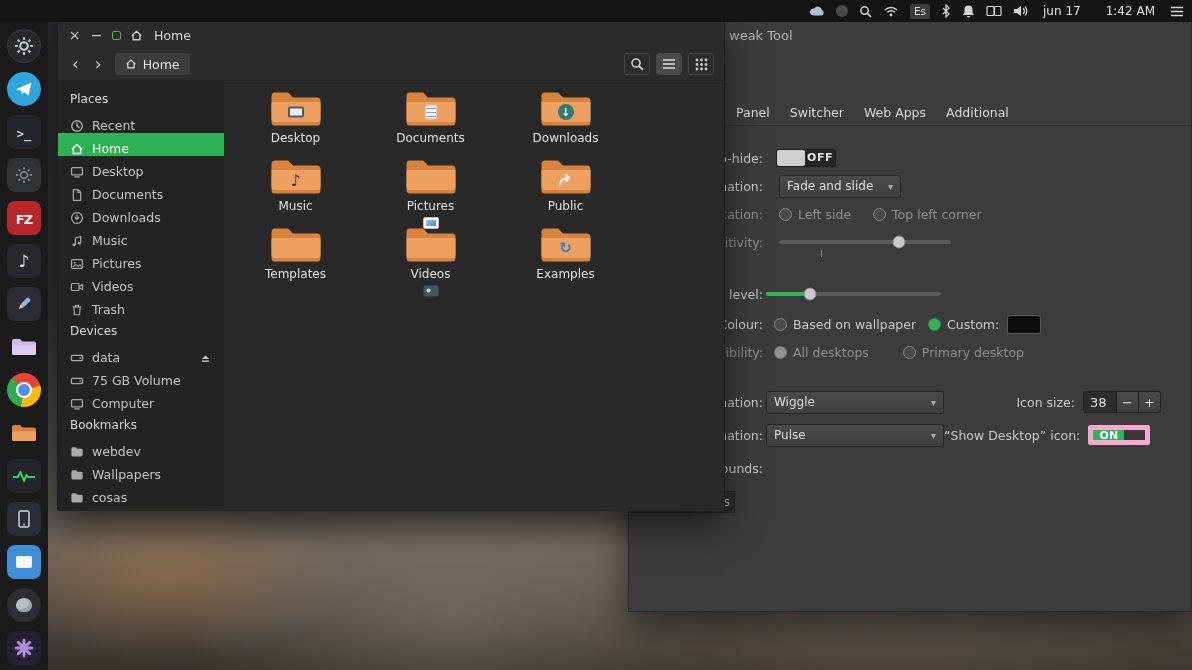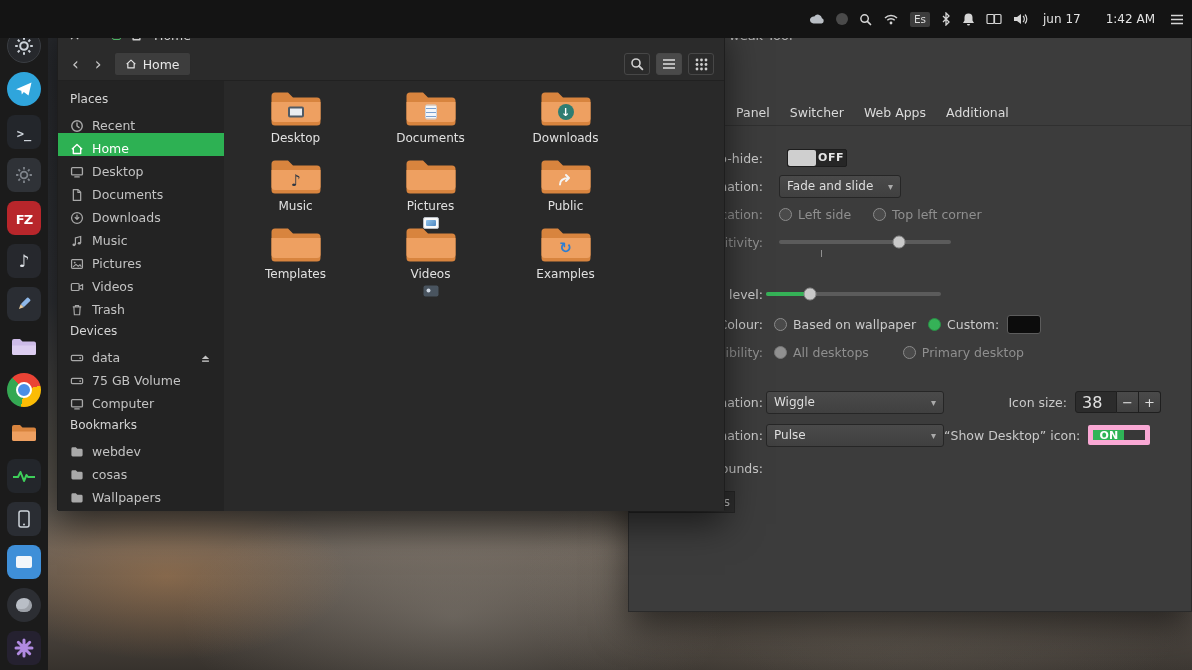--- a/index.html
+++ b/index.html
@@ -7,21 +7,21 @@
     font-family:"DejaVu Sans","Liberation Sans",sans-serif;}
   .screen{position:relative;width:1192px;height:670px;overflow:hidden;
     background:
       radial-gradient(260px 120px at 14% 86%, rgba(236,150,70,.28), transparent 70%),
       radial-gradient(420px 200px at 38% 92%, rgba(210,205,195,.22), transparent 65%),
       radial-gradient(520px 260px at 72% 88%, rgba(150,140,125,.30), transparent 65%),
       radial-gradient(700px 380px at 95% 75%, rgba(90,85,80,.5), transparent 70%),
       linear-gradient(180deg,#26282c 0%,#2e3034 45%,#4f4c46 68%,#6a6158 82%,#37322d 100%);
   }
   
-  .top-panel{position:absolute;left:0;top:0;right:0;height:38px;background:#141414;z-index:10;
+  .top-panel{position:absolute;left:0;top:0;right:0;height:22px;background:#141414;z-index:10;
     display:flex;align-items:center;justify-content:flex-end;gap:11px;padding-right:8px;
     color:#e3e3e3;font-size:12px}
   .picon{display:flex;align-items:center;line-height:0}
   .kbd{background:#3c3c3c;border-radius:2px;font-size:10.5px;padding:1px 4px;line-height:13px;color:#ddd}
   .g-blob{width:12px;height:12px;border-radius:50%;background:#4a4a4a;display:inline-block}
   .clock-date{margin-left:4px}
   .clock-time{margin-left:14px;margin-right:4px}
   
   .dock{position:absolute;left:0;top:22px;bottom:0;width:48px;background:#1b1b1b;z-index:9;
     display:flex;flex-direction:column;align-items:center;padding-top:7px;gap:9px}
@@ -72,22 +72,22 @@
   .gswitch{width:60px;height:18px;background:#262626;border:1px solid #1d1d1d;border-radius:2px;display:flex;overflow:hidden}
   .gswitch .knob{width:28px;background:#cfcfcf;border-radius:2px}
   .gswitch .swtext{flex:1;text-align:center;font-weight:bold;font-size:11px;color:#e6e6e6;line-height:16px;letter-spacing:.5px}
   .tg-on{display:flex;width:62px;height:20px;border:5px solid #f9a8d4;border-radius:2px;overflow:hidden;flex-shrink:0}
   .tg-on .on-part{width:31px;background:#2fb457;color:#fff;font-weight:bold;font-size:11px;display:flex;align-items:center;justify-content:center}
   .tg-on .off-part{flex:1;background:#383838}
   .swatch{width:34px;height:19px;background:#0c0c0c;border:1px solid #5c5c5c;border-radius:3px;margin-left:8px;flex-shrink:0}
   .spacer{flex:1}
   .rlbl{margin-right:8px;color:#c9c9c9;white-space:nowrap}
   .spingroup{display:flex}
-  .spin-val{width:42px;height:22px;background:#2c2c2c;border:1px solid #1f1f1f;border-radius:3px 0 0 3px;
-    color:#e2e2e2;display:flex;align-items:center;padding-left:6px;font-size:16px}
+  .spin-val{width:34px;height:22px;background:#2c2c2c;border:1px solid #1f1f1f;border-radius:3px 0 0 3px;
+    color:#e2e2e2;display:flex;align-items:center;padding-left:6px;font-size:13px}
   .spin-btn{width:22px;height:22px;background:linear-gradient(#4a4a4a,#3f3f3f);border:1px solid #1f1f1f;border-left:0;
     display:flex;align-items:center;justify-content:center;color:#ddd;font-size:13px}
   .spin-btn.plus{border-radius:0 3px 3px 0}
   .tweak-bottom{position:absolute;left:0;top:469px;width:106px;height:22px;background:#2e2e2e;border:1px solid #262626;
     display:flex;align-items:center;justify-content:flex-end;padding-right:4px;font-size:12px;color:#bdbdbd}
   
   .fm{left:57px;top:21px;width:668px;height:489px;background:#2b2b2b;border:1px solid #1e1e1e;z-index:5}
   .fm-titlebar{height:26px;display:flex;align-items:center;padding:0 10px;gap:9px;color:#d6d6d6;font-size:12.5px}
   .wc{color:#d2d2d2;font-size:14px;width:13px;text-align:center;line-height:1}
   .wc.max{width:9px;height:9px;border:1px solid #4db564;border-radius:2px}
@@ -137,21 +137,21 @@
 
     <div class="ttabs">
       <span>Panel</span>
       <span>Switcher</span>
       <span>Web Apps</span>
       <span>Additional</span>
     </div>
 
     <div class="trow" style="top:125px;height:22px">
       <span class="tlabel">Auto-hide:</span>
-      <span class="gswitch" style="margin-left:24px">
+      <span class="gswitch" style="margin-left:13px">
         <span class="knob"></span>
         <span class="swtext">OFF</span>
       </span>
     </div>
 
     <div class="trow" style="top:152px;height:24px">
       <span class="tlabel">nimation:</span>
       <span class="combo" style="margin-left:16px;width:122px">
         <span class="combo-text">Fade and slide</span>
         <span class="caret"></span>
@@ -394,27 +394,27 @@
         <div class="sitem">
           <svg class="si" viewBox="0 0 16 16">
               <path d="M1.6 4.2 q0-1.6 1.6-1.6 h3.4 l1.8 1.8 h4.4 q1.6 0 1.6 1.6 v5.4 q0 1.6-1.6 1.6 H3.2 q-1.6 0-1.6-1.6 z" fill="currentColor"></path>
             </svg>
           <span>webdev</span>
         </div>
         <div class="sitem">
           <svg class="si" viewBox="0 0 16 16">
               <path d="M1.6 4.2 q0-1.6 1.6-1.6 h3.4 l1.8 1.8 h4.4 q1.6 0 1.6 1.6 v5.4 q0 1.6-1.6 1.6 H3.2 q-1.6 0-1.6-1.6 z" fill="currentColor"></path>
             </svg>
+          <span>Wallpapers</span>
+        </div>
+        <div class="sitem">
+          <svg class="si" viewBox="0 0 16 16">
+              <path d="M1.6 4.2 q0-1.6 1.6-1.6 h3.4 l1.8 1.8 h4.4 q1.6 0 1.6 1.6 v5.4 q0 1.6-1.6 1.6 H3.2 q-1.6 0-1.6-1.6 z" fill="currentColor"></path>
+            </svg>
           <span>cosas</span>
-        </div>
-        <div class="sitem">
-          <svg class="si" viewBox="0 0 16 16">
-              <path d="M1.6 4.2 q0-1.6 1.6-1.6 h3.4 l1.8 1.8 h4.4 q1.6 0 1.6 1.6 v5.4 q0 1.6-1.6 1.6 H3.2 q-1.6 0-1.6-1.6 z" fill="currentColor"></path>
-            </svg>
-          <span>Wallpapers</span>
         </div>
       </div>
 
       <div class="fm-content">
         <div class="fitem">
           <span class="fold"><svg viewBox="0 0 52 40" width="52" height="40">
                 <path d="M1.5 7 q0-3.5 3.5-3.5 h13 l5 5 h24 q3.5 0 3.5 3.5 v21 q0 3.5-3.5 3.5 h-42 q-3.5 0-3.5-3.5 z" fill="#d8843e"></path>
                 <path d="M1.5 13 h49 v16.5 q0 3.5-3.5 3.5 h-42 q-3.5 0-3.5-3.5 z" fill="#eea061"></path>
               </svg><span class="emb emb-desktop"></span></span>
           <span class="flabel">Desktop</span>

